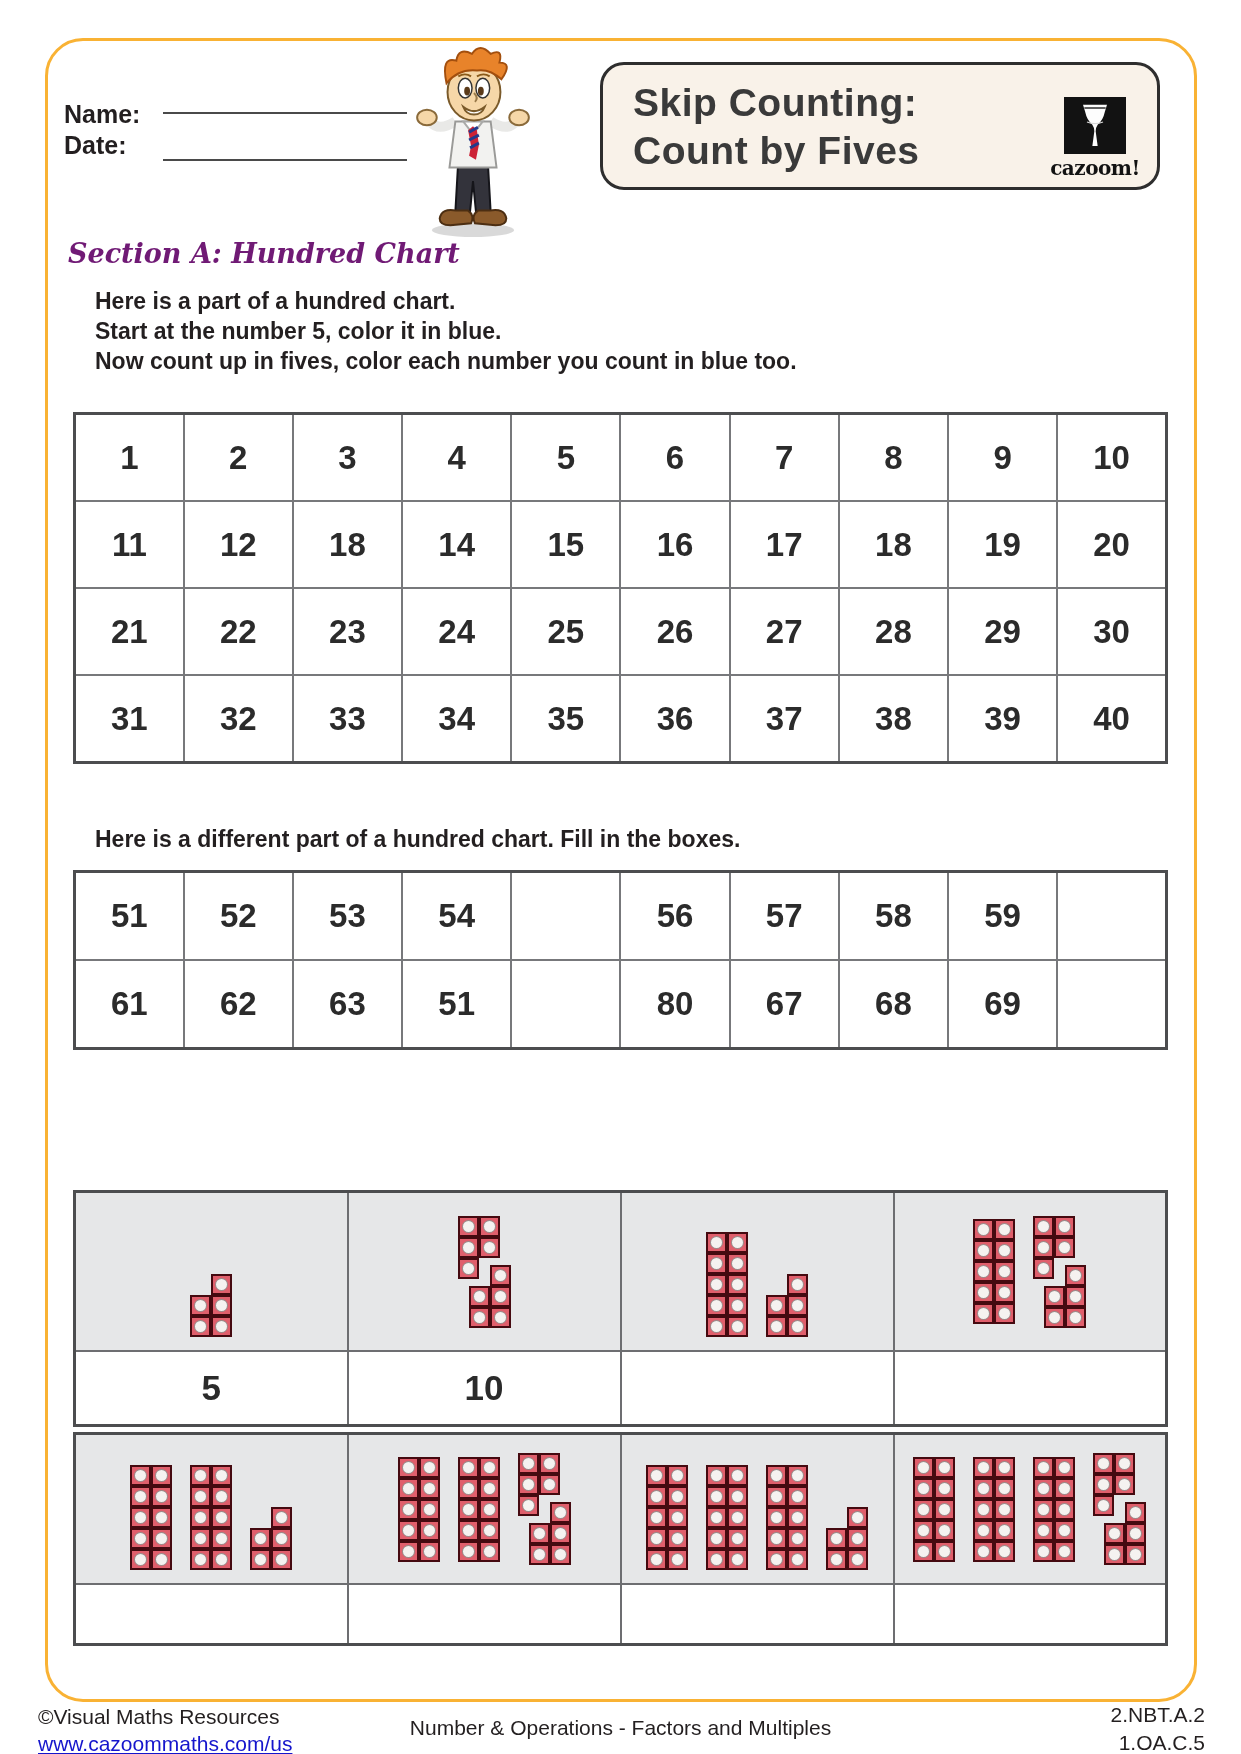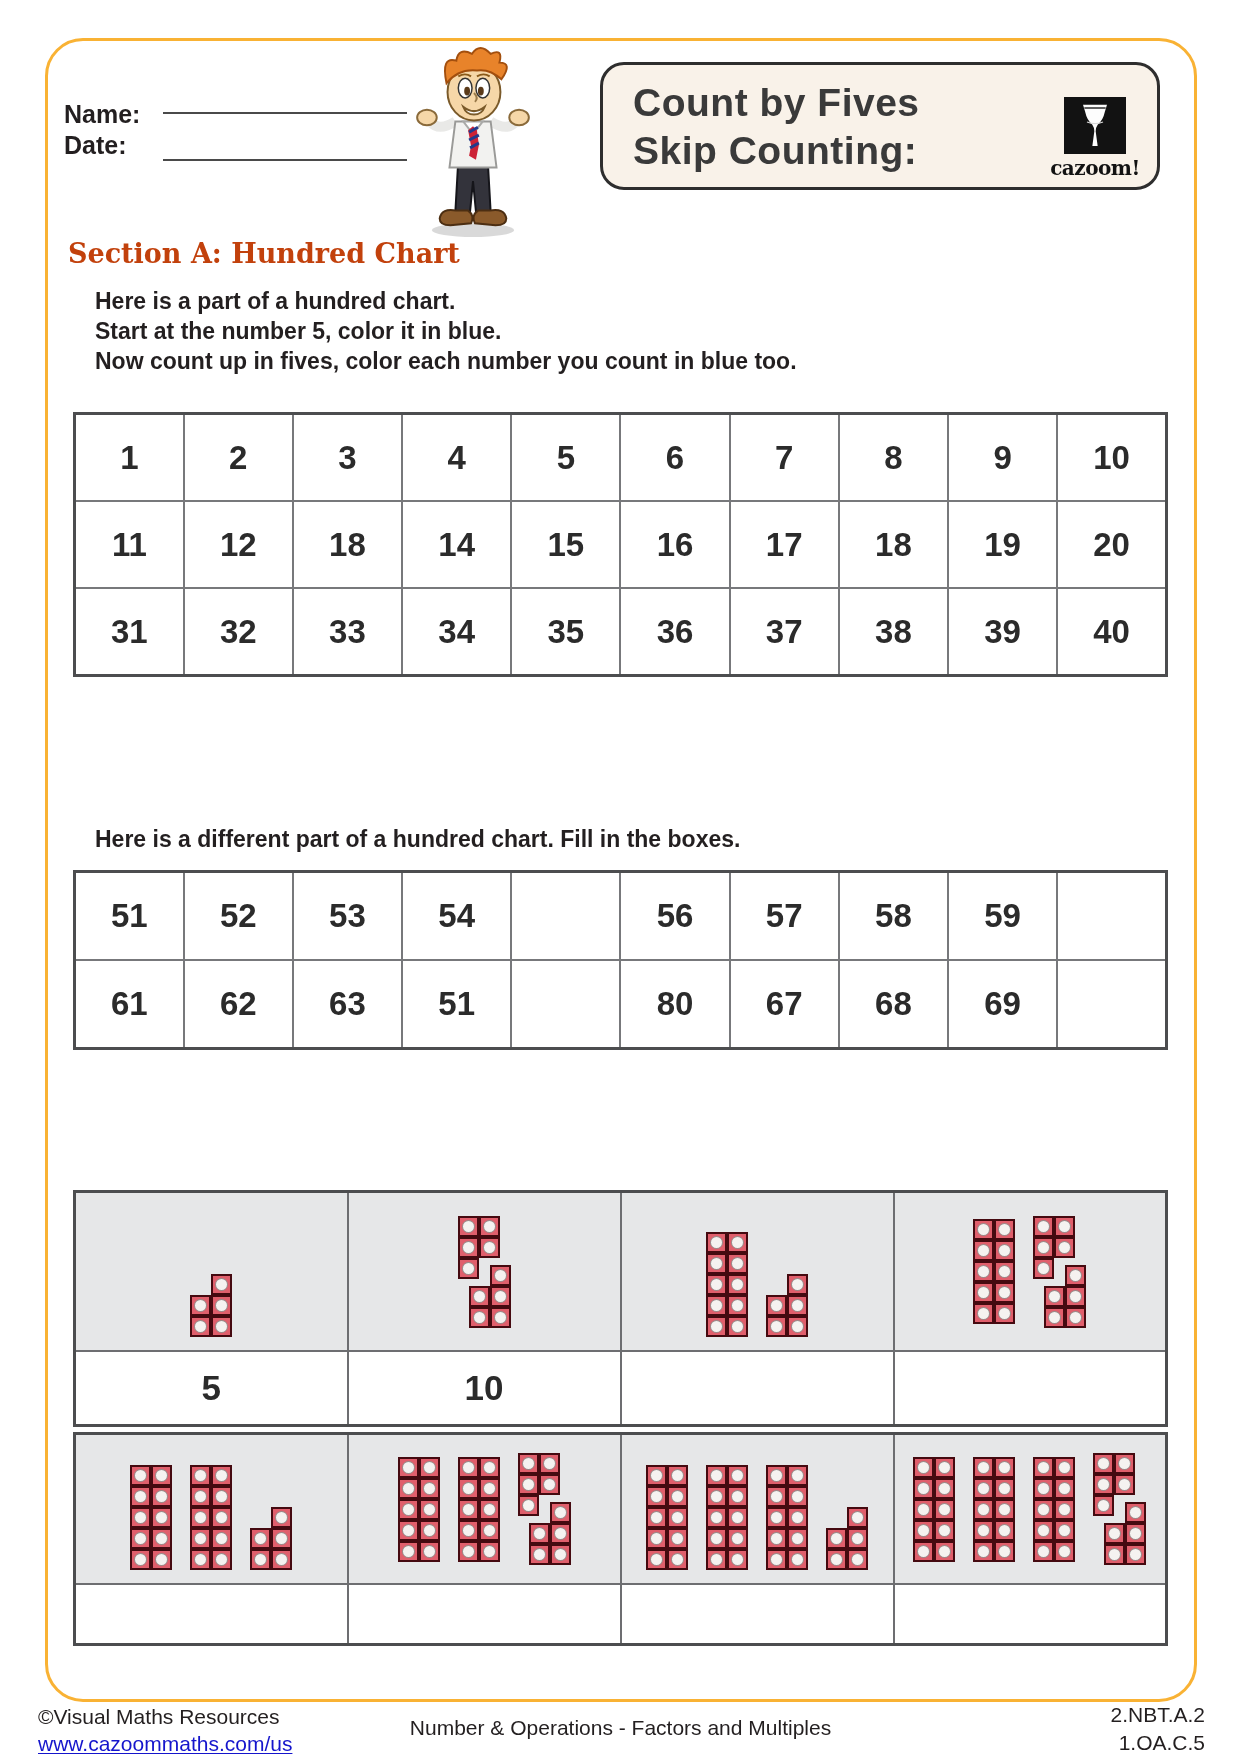--- a/index.html
+++ b/index.html
@@ -19,21 +19,21 @@
   .title-text{position:absolute;left:30px;top:14px;font-size:39px;line-height:48px;
               font-weight:bold;color:#3a3a3a;letter-spacing:.5px;}
   .logo{position:absolute;right:12px;top:32px;width:100px;text-align:center;}
   .logo-box{width:62px;height:57px;background:#121212;margin:0 auto;display:flex;
             align-items:center;justify-content:center;}
   .logo-text{font-family:"DejaVu Serif",serif;font-weight:bold;font-size:20px;
              color:#121212;margin-top:2px;letter-spacing:-.5px;}
 
   
   .section-heading{position:absolute;left:68px;font-family:"DejaVu Serif",serif;
-                   font-weight:bold;font-size:27px;color:#c2410c;}
+                   font-style:italic;font-weight:bold;font-size:27px;color:#701a75;}
   .instr{position:absolute;left:95px;font-size:23px;font-weight:bold;color:#231f20;}
 
   
   table.chart{position:absolute;left:73px;width:1095px;border-collapse:collapse;
               table-layout:fixed;border:3px solid #4c4d4f;background:#fff;}
   table.chart td{border:2px solid #77787b;text-align:center;vertical-align:middle;
                  font-size:33px;font-weight:bold;color:#2b2b2b;}
   #grid1 td{height:83px;}
   #grid2 td{height:84px;}
 
@@ -96,22 +96,22 @@
       <ellipse cx="69" cy="48" rx="3" ry="4.5" fill="#5a3a1a"></ellipse>
       <ellipse cx="83" cy="48" rx="3" ry="4.5" fill="#5a3a1a"></ellipse>
       <path d="M60 33 q7 -4 13 0 M79 33 q7 -4 13 0" stroke="#8a5a1a" stroke-width="2" fill="none"></path>
       <path d="M76 50 q5 5 1 9" stroke="#9a7a4a" stroke-width="2" fill="none"></path>
       <path d="M65 64 q11 9 22 0 q-3 8 -11 8 q-8 0 -11 -8 z" fill="#fff" stroke="#7a5a2a" stroke-width="2"></path>
     </svg>
   </div>
 
   <div class="title-box">
     <div class="title-text">
+      <div>Skip Counting:</div>
       <div>Count by Fives</div>
-      <div>Skip Counting:</div>
     </div>
     <div class="logo">
       <div class="logo-box">
         <svg width="40" height="48" viewBox="0 0 60 72">
           <path d="M12 4 L48 4 L45 14 Q42 28 34 34 Q31 38 31 44 L34 66 L26 66 L29 44
                    Q29 38 26 34 Q18 28 15 14 Z" fill="#fdfdfd"></path>
           <path d="M14 9 L46 9" stroke="#121212" stroke-width="2"></path>
           <path d="M18 30 Q30 35 42 30" stroke="#d8d8d8" stroke-width="2" fill="none"></path>
         </svg>
       </div>
@@ -144,20 +144,32 @@
           <td>18</td>
           <td>14</td>
           <td>15</td>
           <td>16</td>
           <td>17</td>
           <td>18</td>
           <td>19</td>
           <td>20</td>
         </tr>
         <tr>
+          <td>21</td>
+          <td>22</td>
+          <td>23</td>
+          <td>24</td>
+          <td>25</td>
+          <td>26</td>
+          <td>27</td>
+          <td>28</td>
+          <td>29</td>
+          <td>30</td>
+        </tr>
+        <tr>
           <td>31</td>
           <td>32</td>
           <td>33</td>
           <td>34</td>
           <td>35</td>
           <td>36</td>
           <td>37</td>
           <td>38</td>
           <td>39</td>
           <td>40</td>

